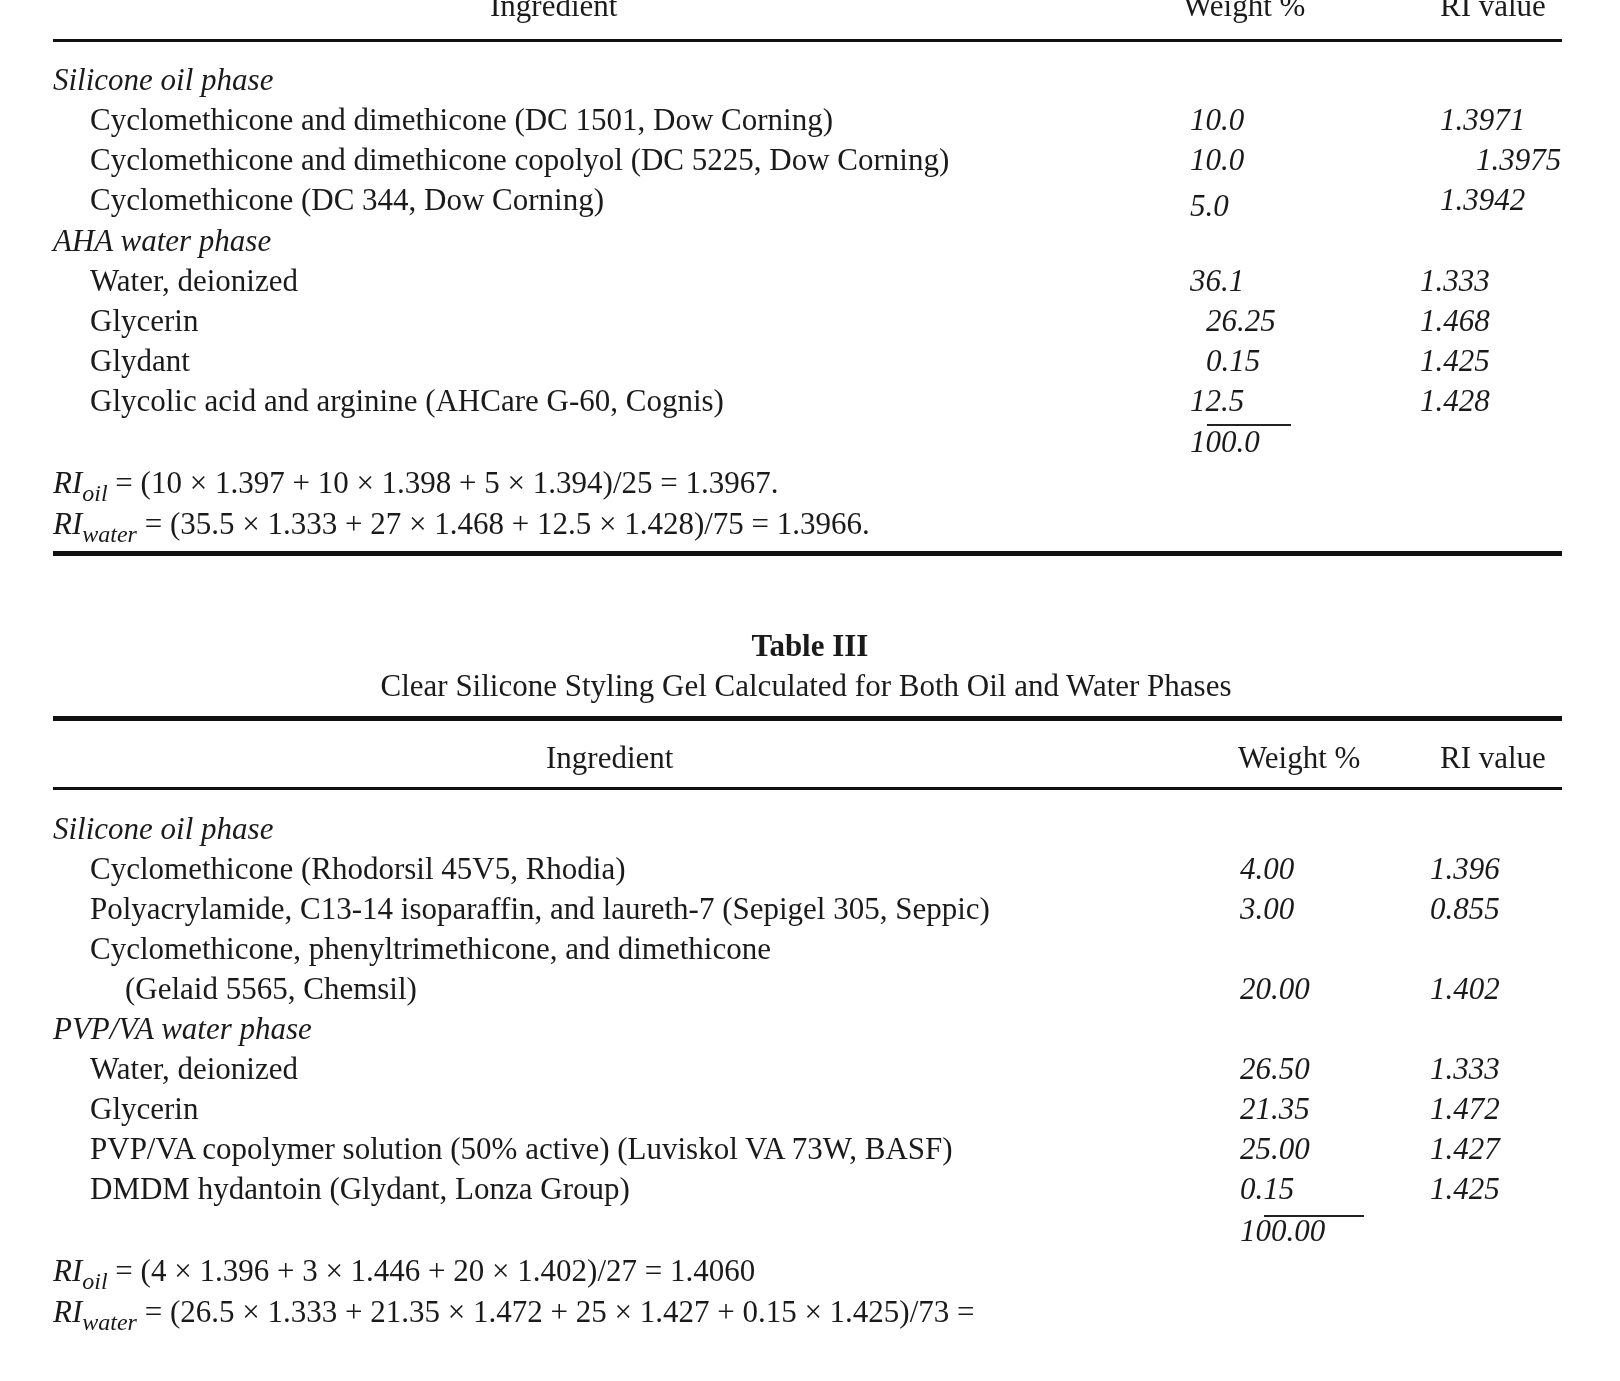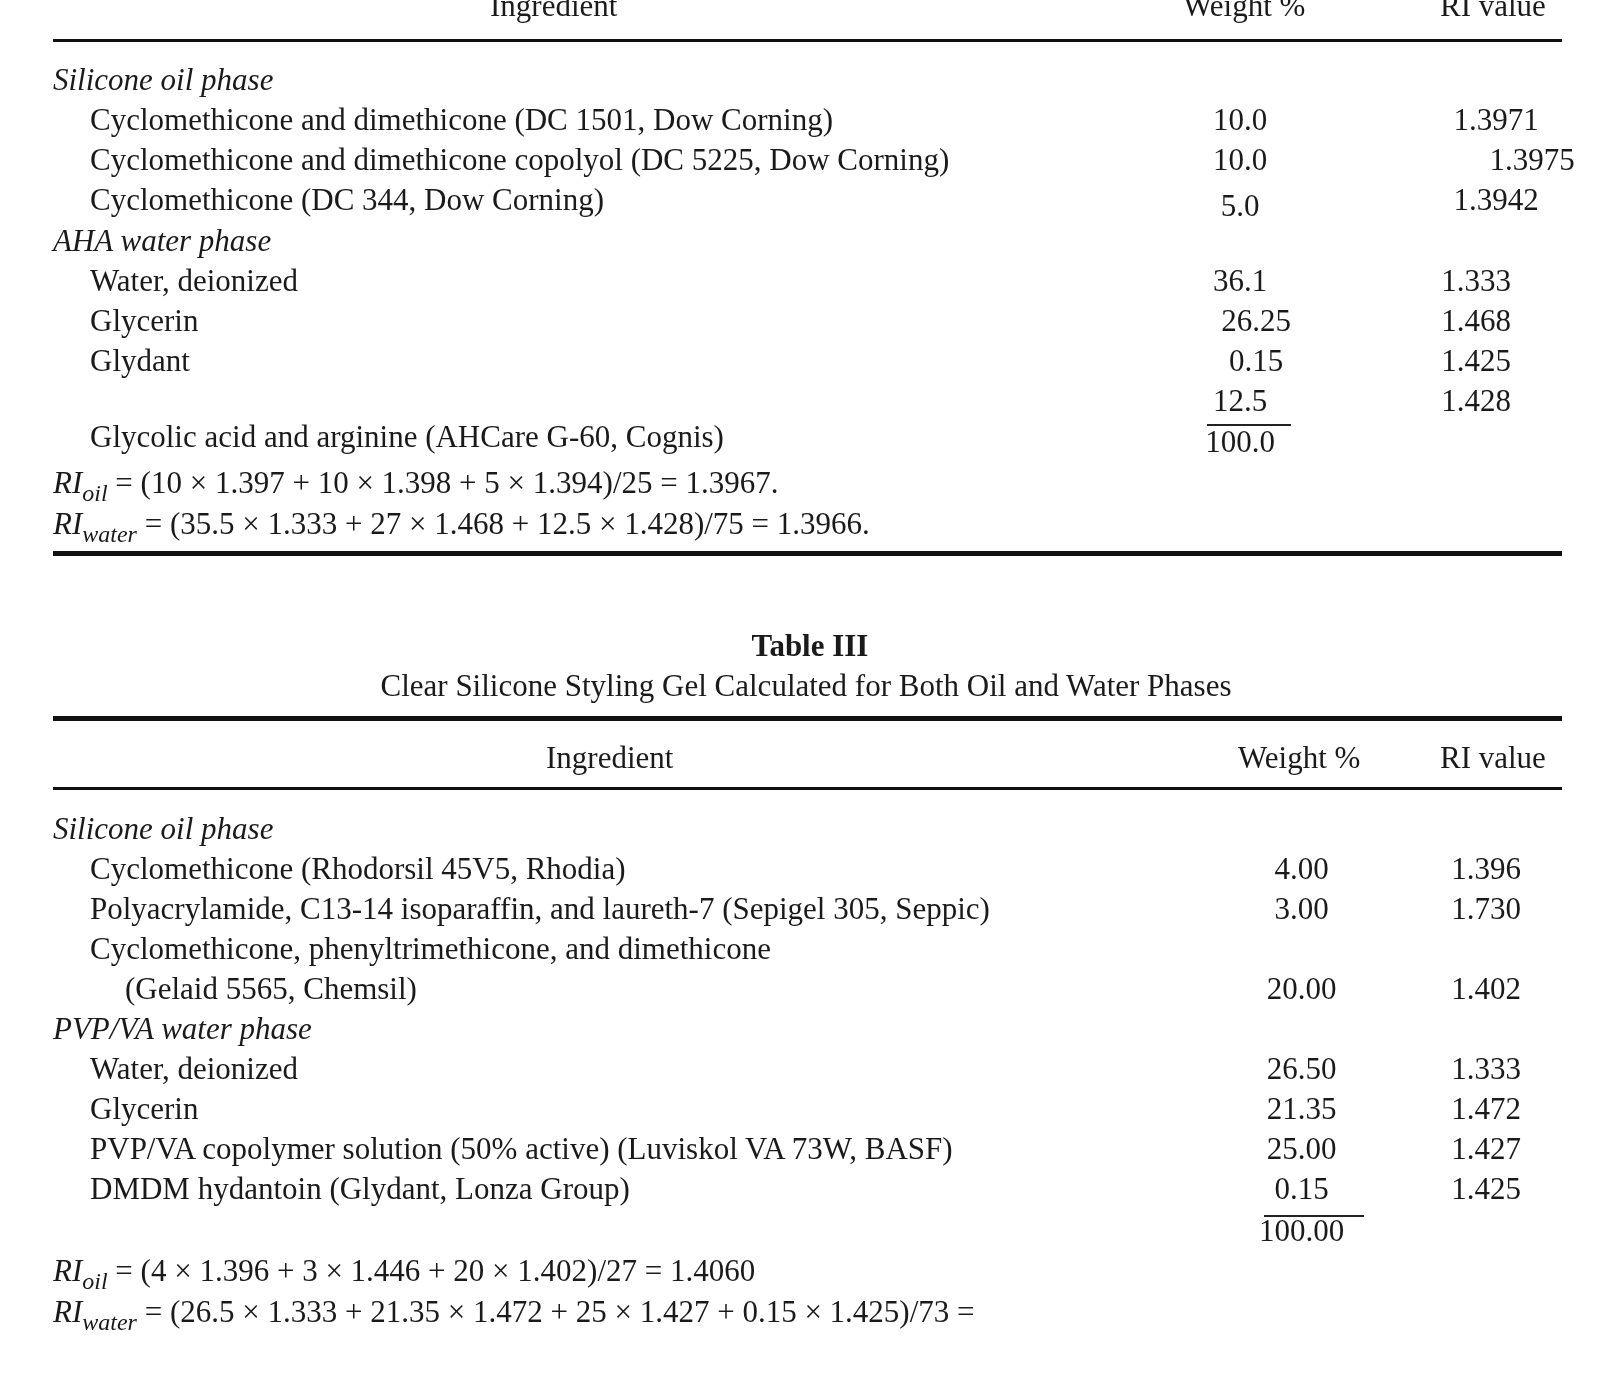--- a/index.html
+++ b/index.html
@@ -7,21 +7,21 @@
     width: 1620px; height: 1381px; position: relative; overflow: hidden;
     font-family: "Liberation Serif", "DejaVu Serif", serif;
     color: #1a1a1a;
   }
   .abs { position: absolute; white-space: nowrap; }
   .txt { font-size: 31px; line-height: 40px; }
   .ital { font-style: italic; }
   .rule { position: absolute; left: 53px; width: 1509px; background: #111; }
   .thin { height: 3px; }
   .thick { height: 5px; }
-  .num { text-align: center; }
+  .num { text-align: left; font-style: italic; }
   .sumline { position: absolute; height: 2px; background: #222; }
   sub { font-size: 24px; font-style: italic; vertical-align: -8px; line-height: 0; }
   .ri { font-style: italic; }
   .title { font-weight: bold; font-size: 31px; }
 </style>
 </head>
 <body>
 
 <div>
 
@@ -59,21 +59,21 @@
     <div class="abs txt" style="left:90px; top:301px;">Glycerin</div>
     <div class="abs txt num" style="left:1206px; width:100px; top:301px;">26.25</div>
     <div class="abs txt num" style="left:1420px; width:112px; top:301px;">1.468</div>
   </div>
   <div>
     <div class="abs txt" style="left:90px; top:341px;">Glydant</div>
     <div class="abs txt num" style="left:1206px; width:100px; top:341px;">0.15</div>
     <div class="abs txt num" style="left:1420px; width:112px; top:341px;">1.425</div>
   </div>
   <div>
-    <div class="abs txt" style="left:90px; top:381px;margin-top:36px;">Glycolic acid and arginine (AHCare G-60, Cognis)</div>
+    <div class="abs txt" style="left:90px; top:381px;">Glycolic acid and arginine (AHCare G-60, Cognis)</div>
     <div class="abs txt num" style="left:1190px; width:100px; top:381px;">12.5</div>
     <div class="abs txt num" style="left:1420px; width:112px; top:381px;">1.428</div>
   </div>
 
   <div class="sumline" style="left:1207px; width:84px; top:424px;"></div>
   <div class="abs txt num" style="left:1190px; width:100px; top:422px;">100.0</div>
 
   <div class="abs txt" style="left:53px; top:463px;">
     <span class="ri">RI</span><sub>oil</sub><span> = (10 × 1.397 + 10 × 1.398 + 5 × 1.394)/25 = 1.3967.</span>
   </div>
@@ -99,21 +99,21 @@
   <div class="abs txt ital" style="left:53px; top:809px;">Silicone oil phase</div>
 
   <div>
     <div class="abs txt" style="left:90px; top:849px;">Cyclomethicone (Rhodorsil 45V5, Rhodia)</div>
     <div class="abs txt num" style="left:1240px; width:123px; top:849px;">4.00</div>
     <div class="abs txt num" style="left:1430px; width:112px; top:849px;">1.396</div>
   </div>
   <div>
     <div class="abs txt" style="left:90px; top:889px;">Polyacrylamide, C13-14 isoparaffin, and laureth-7 (Sepigel 305, Seppic)</div>
     <div class="abs txt num" style="left:1240px; width:123px; top:889px;">3.00</div>
-    <div class="abs txt num" style="left:1430px; width:112px; top:889px;">1.730</div>
+    <div class="abs txt num" style="left:1430px; width:112px; top:889px;">0.855</div>
   </div>
   <div>
     <div class="abs txt" style="left:90px; top:929px;">Cyclomethicone, phenyltrimethicone, and dimethicone</div>
     <div class="abs txt" style="left:125px; top:969px;">(Gelaid 5565, Chemsil)</div>
     <div class="abs txt num" style="left:1240px; width:123px; top:969px;">20.00</div>
     <div class="abs txt num" style="left:1430px; width:112px; top:969px;">1.402</div>
   </div>
 
   <div class="abs txt" style="left:53px; top:1009px;">
     <span class="ital">PVP/VA</span><span class="ital"> water phase</span>

